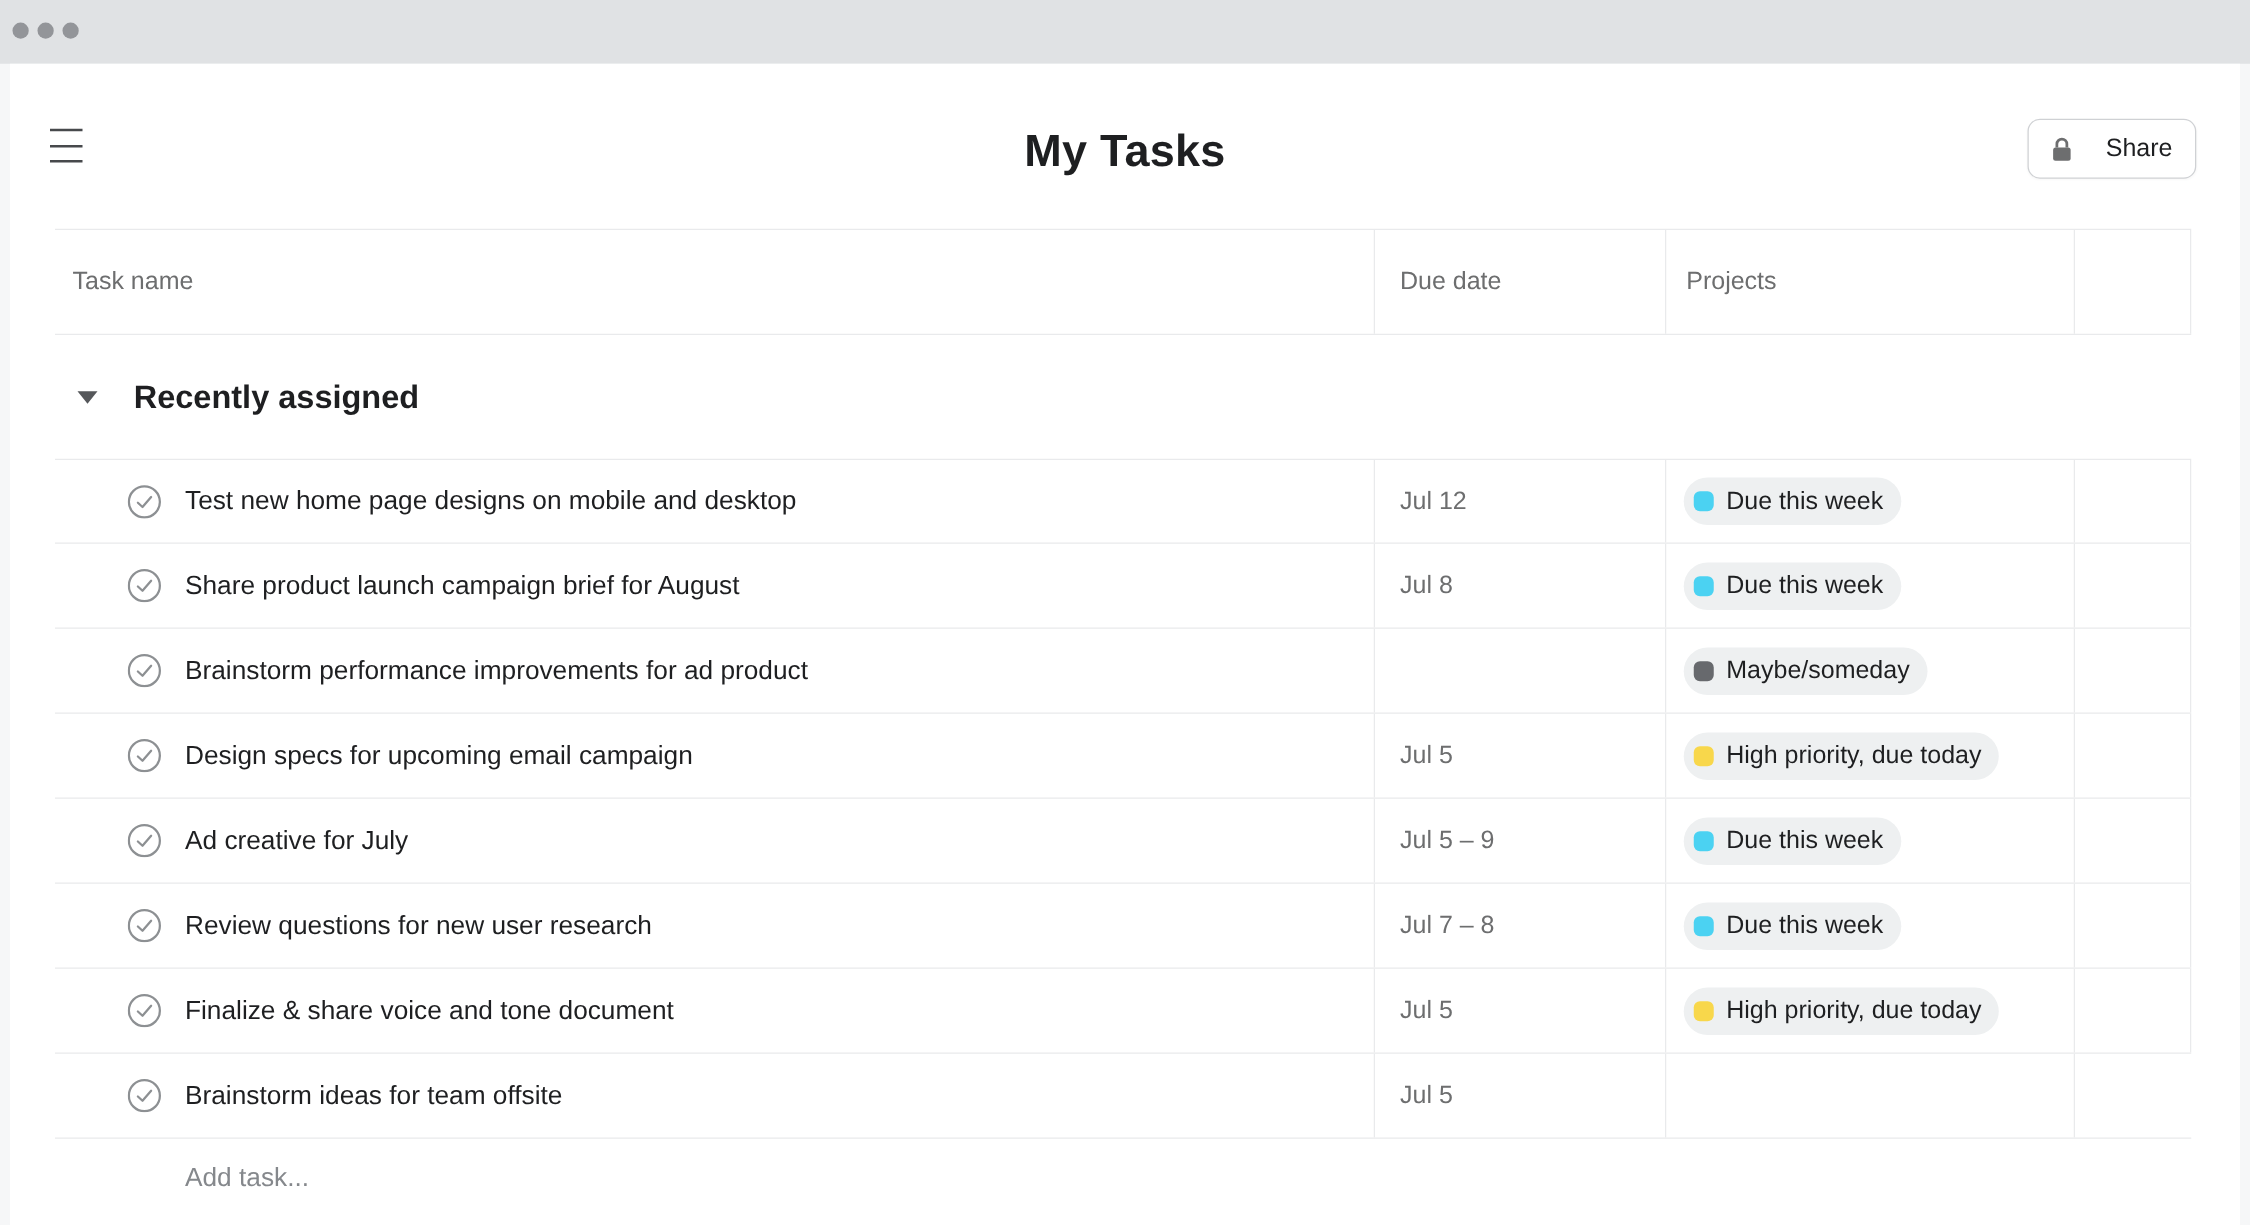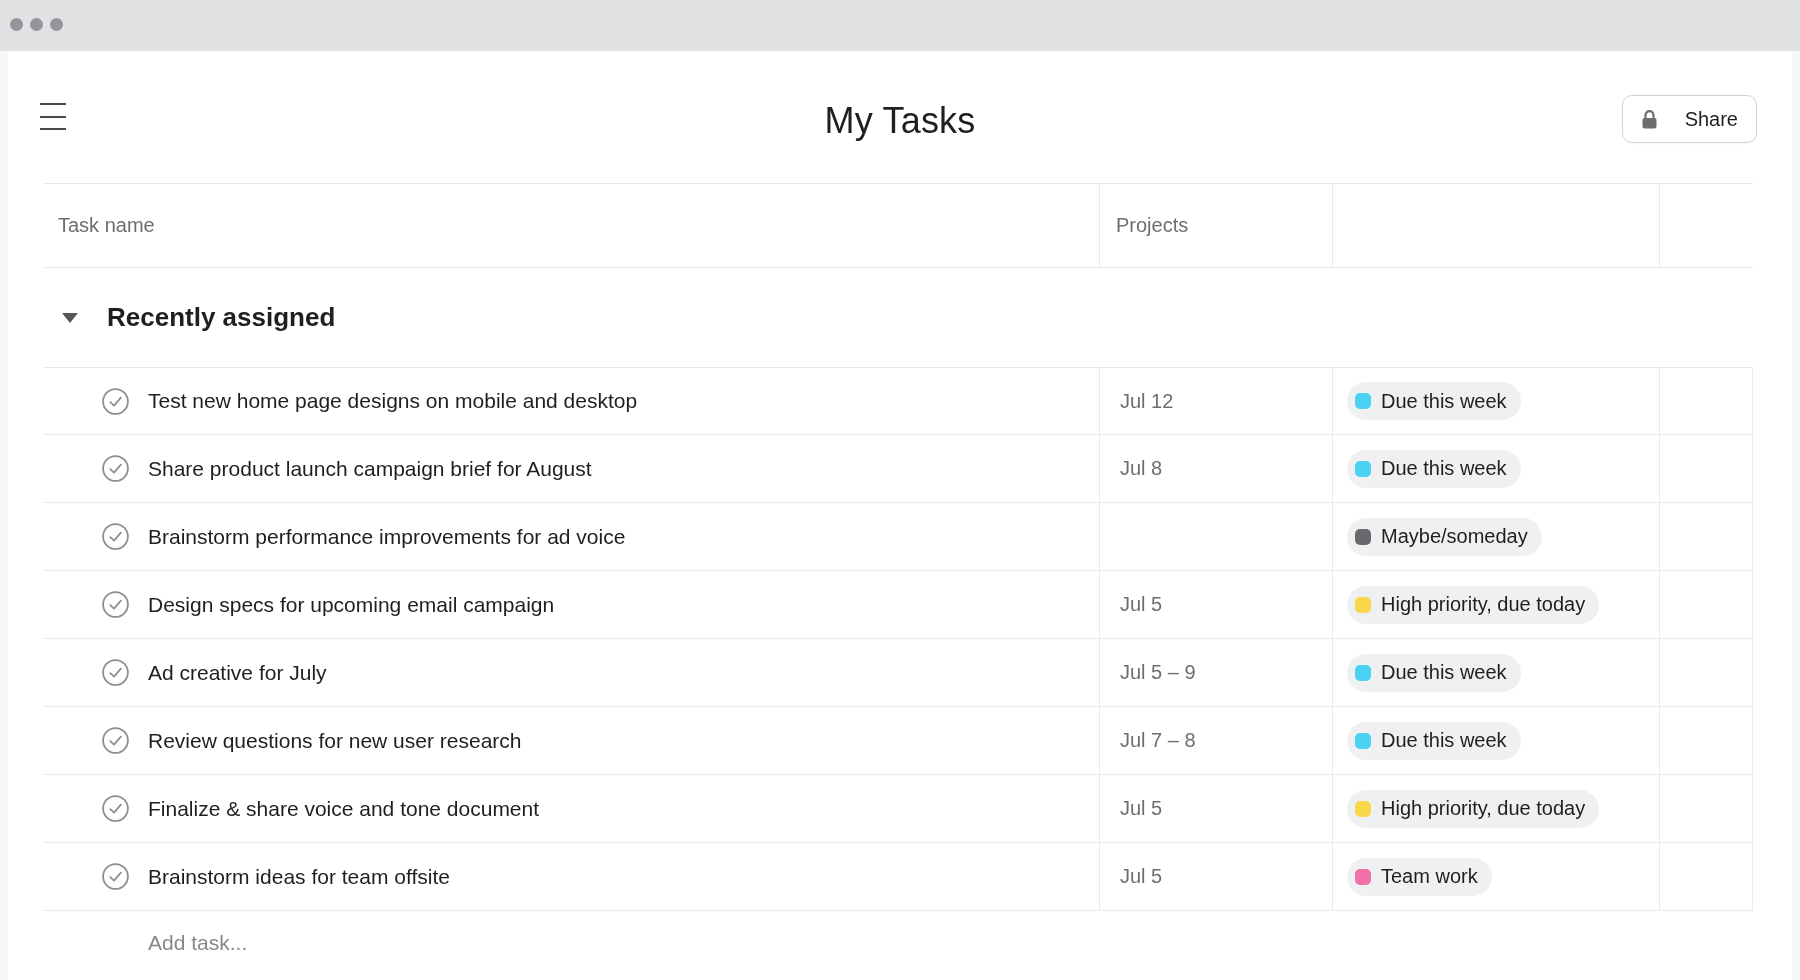--- a/index.html
+++ b/index.html
@@ -35,21 +35,21 @@
   .hamburger {
     position: absolute; left: 32px; top: 52px;
     width: 26px; height: 27px;
     background: none; border: none; cursor: pointer;
     display: flex; flex-direction: column; justify-content: space-between;
   }
   .hamburger span { display: block; width: 26px; height: 2px; background: #47494c; }
   .page-title {
     position: absolute; left: 0; right: 0; top: 49px;
     text-align: center;
-    font-size: 36px; font-weight: 400; color: #1e1f21;
+    font-size: 36px; font-weight: 700; color: #1e1f21;
     letter-spacing: 0.2px;
   }
   .share-btn {
     position: absolute; right: 35px; top: 44px;
     height: 48px; padding: 0 18px;
     display: inline-flex; align-items: center; gap: 27px;
     background: #ffffff; border: 1px solid #cfd1d4; border-radius: 10px;
     font-family: inherit; font-size: 20px; color: #1e1f21; cursor: pointer;
     box-shadow: 0 1px 2px rgba(0,0,0,0.03);
   }
@@ -128,20 +128,21 @@
       <path d="M4.5 9 V6.2 a4 4 0 0 1 8 0 V9" fill="none" stroke="#6d6e6f" stroke-width="2.2"></path>
       <rect x="1.5" y="9" width="14" height="10.5" rx="2" fill="#6d6e6f"></rect>
     </svg>
     <span>Share</span>
   </button>
 
   <div class="table">
 
     <div class="grid-row thead">
       <div class="cell c1">Task name</div>
+      <div class="cell c2">Due date</div>
       <div class="cell c3">Projects</div>
       <div class="cell c4"></div>
     </div>
 
     <div class="section-row">
       <span class="tri"></span>
       <h2 class="section-title">Recently assigned</h2>
     </div>
 
     <div id="rows">
@@ -190,21 +191,21 @@
   </div>
 
   <div class="grid-row trow">
     <div class="cell c-task">
       <span class="check">
         <svg width="27" height="27" viewBox="0 0 27 27">
           <circle cx="13.5" cy="13.5" r="12.4" fill="none" stroke="#8d9093" stroke-width="1.8"></circle>
           <path d="M8.3 14.2 L12 17.6 L18.9 9.6" fill="none" stroke="#8d9093" stroke-width="1.8" stroke-linecap="round" stroke-linejoin="round"></path>
         </svg>
       </span>
-      <span class="task-text">Brainstorm performance improvements for ad voice</span>
+      <span class="task-text">Brainstorm performance improvements for ad product</span>
     </div>
     <div class="cell c-due">
       <span></span>
     </div>
     <div class="cell c-proj">
       <span class="pill">
         <span class="pdot" style="background: rgb(103, 105, 109);"></span>
         <span class="plabel">Maybe/someday</span>
       </span>
     </div>
@@ -305,26 +306,20 @@
         <svg width="27" height="27" viewBox="0 0 27 27">
           <circle cx="13.5" cy="13.5" r="12.4" fill="none" stroke="#8d9093" stroke-width="1.8"></circle>
           <path d="M8.3 14.2 L12 17.6 L18.9 9.6" fill="none" stroke="#8d9093" stroke-width="1.8" stroke-linecap="round" stroke-linejoin="round"></path>
         </svg>
       </span>
       <span class="task-text">Brainstorm ideas for team offsite</span>
     </div>
     <div class="cell c-due">
       <span>Jul 5</span>
     </div>
-    <div class="cell c-proj">
-      <span class="pill">
-        <span class="pdot" style="background: rgb(241, 112, 168);"></span>
-        <span class="plabel">Team work</span>
-      </span>
-    </div>
     <div class="cell c4"></div>
   </div>
 </div>
 
     <div class="addtask-row">
       <span>Add task...</span>
     </div>
 
   </div>
 </div>

